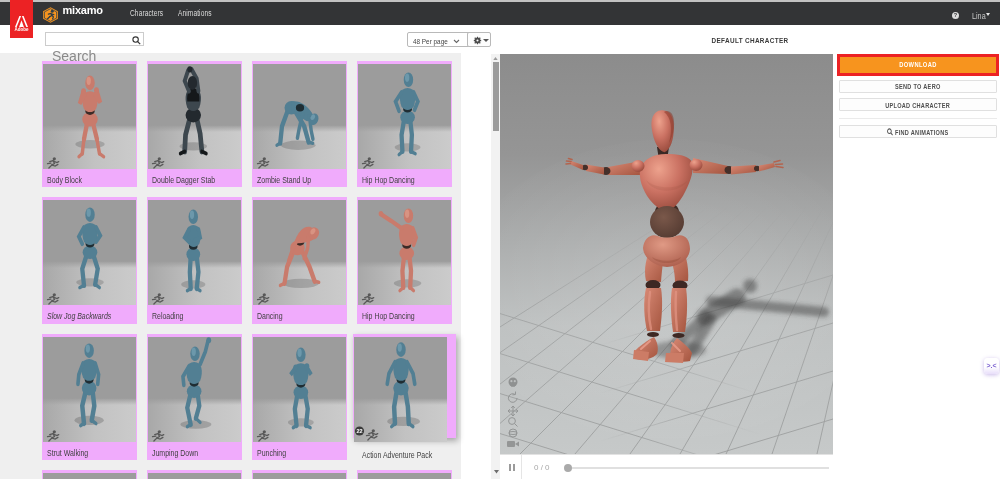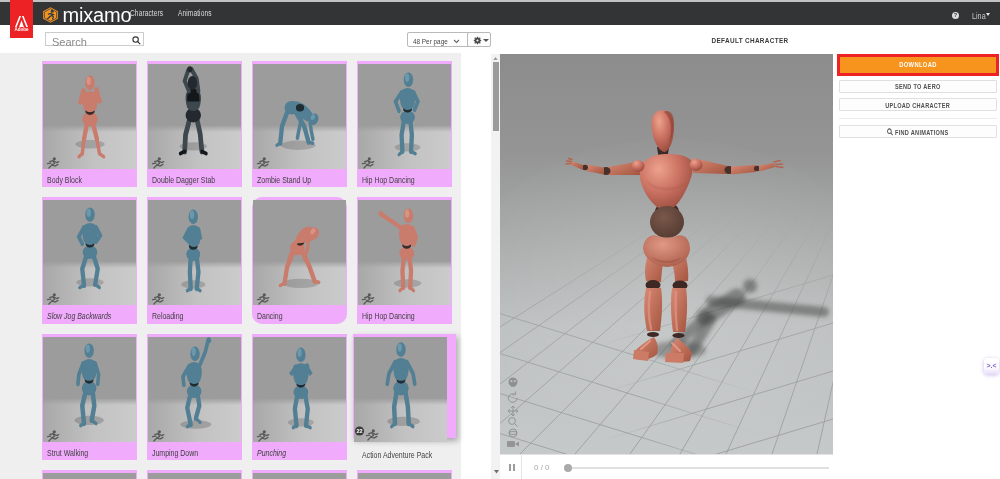--- a/index.html
+++ b/index.html
@@ -6,29 +6,29 @@
 html,body{width:1000px;height:479px;overflow:hidden;background:#fff;font-family:"Liberation Sans",sans-serif;}
 #page{position:relative;width:1000px;height:479px;overflow:hidden;}
 .abs{position:absolute;}
 
 #topstrip{left:0;top:0;width:1000px;height:2px;background:#c2c2c2;}
 #topbar{left:0;top:2px;width:1000px;height:23px;background:#333436;}
 #adobebox{left:10px;top:0;width:23px;height:38px;background:#ec2224;z-index:5;}
 
 #adobetxt{left:0;top:27px;width:23px;text-align:center;font-size:4.5px;color:#fff;font-weight:bold;}
 #hexlogo{left:42px;top:5px;}
-#mixamotxt{left:62.5px;top:1.5px;font-size:20px;color:#fff;letter-spacing:-0.2px;font-weight:400;}
+#mixamotxt{left:62.5px;top:1.5px;font-size:11px;color:#fff;letter-spacing:-0.2px;font-weight:700;}
 .navlink{top:6px;font-size:8.5px;color:#dcdcdc;letter-spacing:0.1px;transform:scaleX(0.78);transform-origin:0 50%;}
 #help{left:952px;top:10px;width:7px;height:7px;border-radius:50%;background:#dcdcdc;color:#333436;font-size:5.5px;font-weight:bold;text-align:center;line-height:7px;}
 #lina{left:971.5px;top:8.5px;font-size:8.5px;color:#c8c8c8;transform:scaleX(0.85);transform-origin:0 0;}
 #caret{left:985.5px;top:11px;width:0;height:0;border-left:2.8px solid transparent;border-right:2.8px solid transparent;border-top:3.5px solid #e8e8e8;}
 
 #lefthead{left:0;top:25px;width:500px;height:28px;background:#fff;}
 #searchbox{left:45px;top:7px;width:99px;height:14px;border:1px solid #ccc;background:#fff;}
-#searchtxt{left:6px;top:3px;font-size:11px;color:#8a8a8a;}
+#searchtxt{left:6px;top:15px;font-size:14px;color:#8a8a8a;}
 #perpage{left:407px;top:7px;width:71px;height:15px;border:1px solid #b9b9b9;border-radius:2px;background:#fff;font-size:7.5px;color:#444;}
 #gearbtn{left:467px;top:7px;width:24px;height:15px;border:1px solid #b9b9b9;border-radius:2px;background:#fdfdfd;}
 
 #gridbg{left:0;top:53px;width:461px;height:426px;background:#efefef;}
 .card{position:absolute;width:95px;height:126.5px;background:#f0abfc;}
 .thumb{position:absolute;left:1px;top:3px;width:93px;height:105px;}
 .lbl{position:absolute;left:4.5px;top:114px;font-size:8.5px;color:#3f3f3f;white-space:nowrap;transform:scaleX(0.82);transform-origin:0 0;}
 
 #sbar{left:491px;top:54px;width:9px;height:425px;background:#f2f2f2;}
 #sthumb{left:1.5px;top:8px;width:6px;height:69px;background:#9b9b9b;}
@@ -254,21 +254,21 @@
           <g transform="translate(3.5,93)" fill="none" stroke="#585858" stroke-width="1.3" stroke-linecap="round">
             <circle cx="7.8" cy="1.8" r="1.6" fill="#585858" stroke="none"></circle>
             <path d="M3.2 4.6 L6.6 3.6 L8 6.4 L5 8.2"></path>
             <path d="M7 4.2 L10.4 5.6 L12.2 4.6"></path>
             <path d="M5.2 8 L8.6 9 L11.4 7.4"></path>
             <path d="M5 8.4 L2.4 11 M1 6.6 L4.4 6.2"></path>
           </g>
         </svg>
 <div class="lbl">Reloading</div>
 </div>
-<div class="card " style="left:252px;top:197px;border-radius:10px;">
+<div class="card " style="left:252px;top:197px;">
 <svg class="thumb" width="93" height="105" viewBox="0 0 93 105" preserveAspectRatio="none">
           <rect width="93" height="105" fill="#9c9c9c"></rect>
           <rect y="61.5" width="93" height="43.5" fill="url(#floorg)"></rect>
           <rect y="61" width="93" height="7" fill="url(#floorsoft)"></rect>
           <g transform="translate(47,-4) scale(0.86,1.04) translate(-47,0)">
             <ellipse cx="48" cy="84" rx="21" ry="4.5" fill="rgba(50,50,50,0.22)"></ellipse>
             <path d="M40 52 L32 68 L29 84 M50 54 L58 68 L64 82" stroke="#c97b6c" stroke-width="5" fill="none" stroke-linecap="round"></path>
             <path d="M29 84 l-5 2 M64 82 l5 1" stroke="#c97b6c" stroke-width="3.4" fill="none" stroke-linecap="round"></path>
             <ellipse cx="44" cy="50" rx="8.5" ry="7" fill="#c97b6c"></ellipse>
             <ellipse cx="47" cy="44" rx="5.2" ry="3.8" fill="#3c2b27"></ellipse>
@@ -360,21 +360,21 @@
           <g transform="translate(3.5,93)" fill="none" stroke="#585858" stroke-width="1.3" stroke-linecap="round">
             <circle cx="7.8" cy="1.8" r="1.6" fill="#585858" stroke="none"></circle>
             <path d="M3.2 4.6 L6.6 3.6 L8 6.4 L5 8.2"></path>
             <path d="M7 4.2 L10.4 5.6 L12.2 4.6"></path>
             <path d="M5.2 8 L8.6 9 L11.4 7.4"></path>
             <path d="M5 8.4 L2.4 11 M1 6.6 L4.4 6.2"></path>
           </g>
         </svg>
 <div class="lbl">Jumping Down</div>
 </div>
-<div class="card " style="left:252px;top:333.5px;font-style:italic;">
+<div class="card " style="left:252px;top:333.5px;">
 <svg class="thumb" width="93" height="105" viewBox="0 0 93 105" preserveAspectRatio="none">
           <rect width="93" height="105" fill="#9c9c9c"></rect>
           <rect y="61.5" width="93" height="43.5" fill="url(#floorg)"></rect>
           <rect y="61" width="93" height="7" fill="url(#floorsoft)"></rect>
           <g transform="translate(47,-4) scale(0.86,1.04) translate(-47,0)">
             <ellipse cx="48" cy="86" rx="15" ry="4" fill="rgba(50,50,50,0.22)"></ellipse>
             <path d="M44 59 L41 73 L43 89 M53 59 L56 73 L54 89" stroke="#527f93" stroke-width="5" fill="none" stroke-linecap="round"></path>
             <path d="M43 89 l-4 2 M54 89 l5 2" stroke="#527f93" stroke-width="3.4" fill="none" stroke-linecap="round"></path>
             <ellipse cx="48" cy="57" rx="8.5" ry="6.5" fill="#527f93"></ellipse>
             <ellipse cx="48" cy="49" rx="5.2" ry="3.6" fill="#1f2d33"></ellipse>

